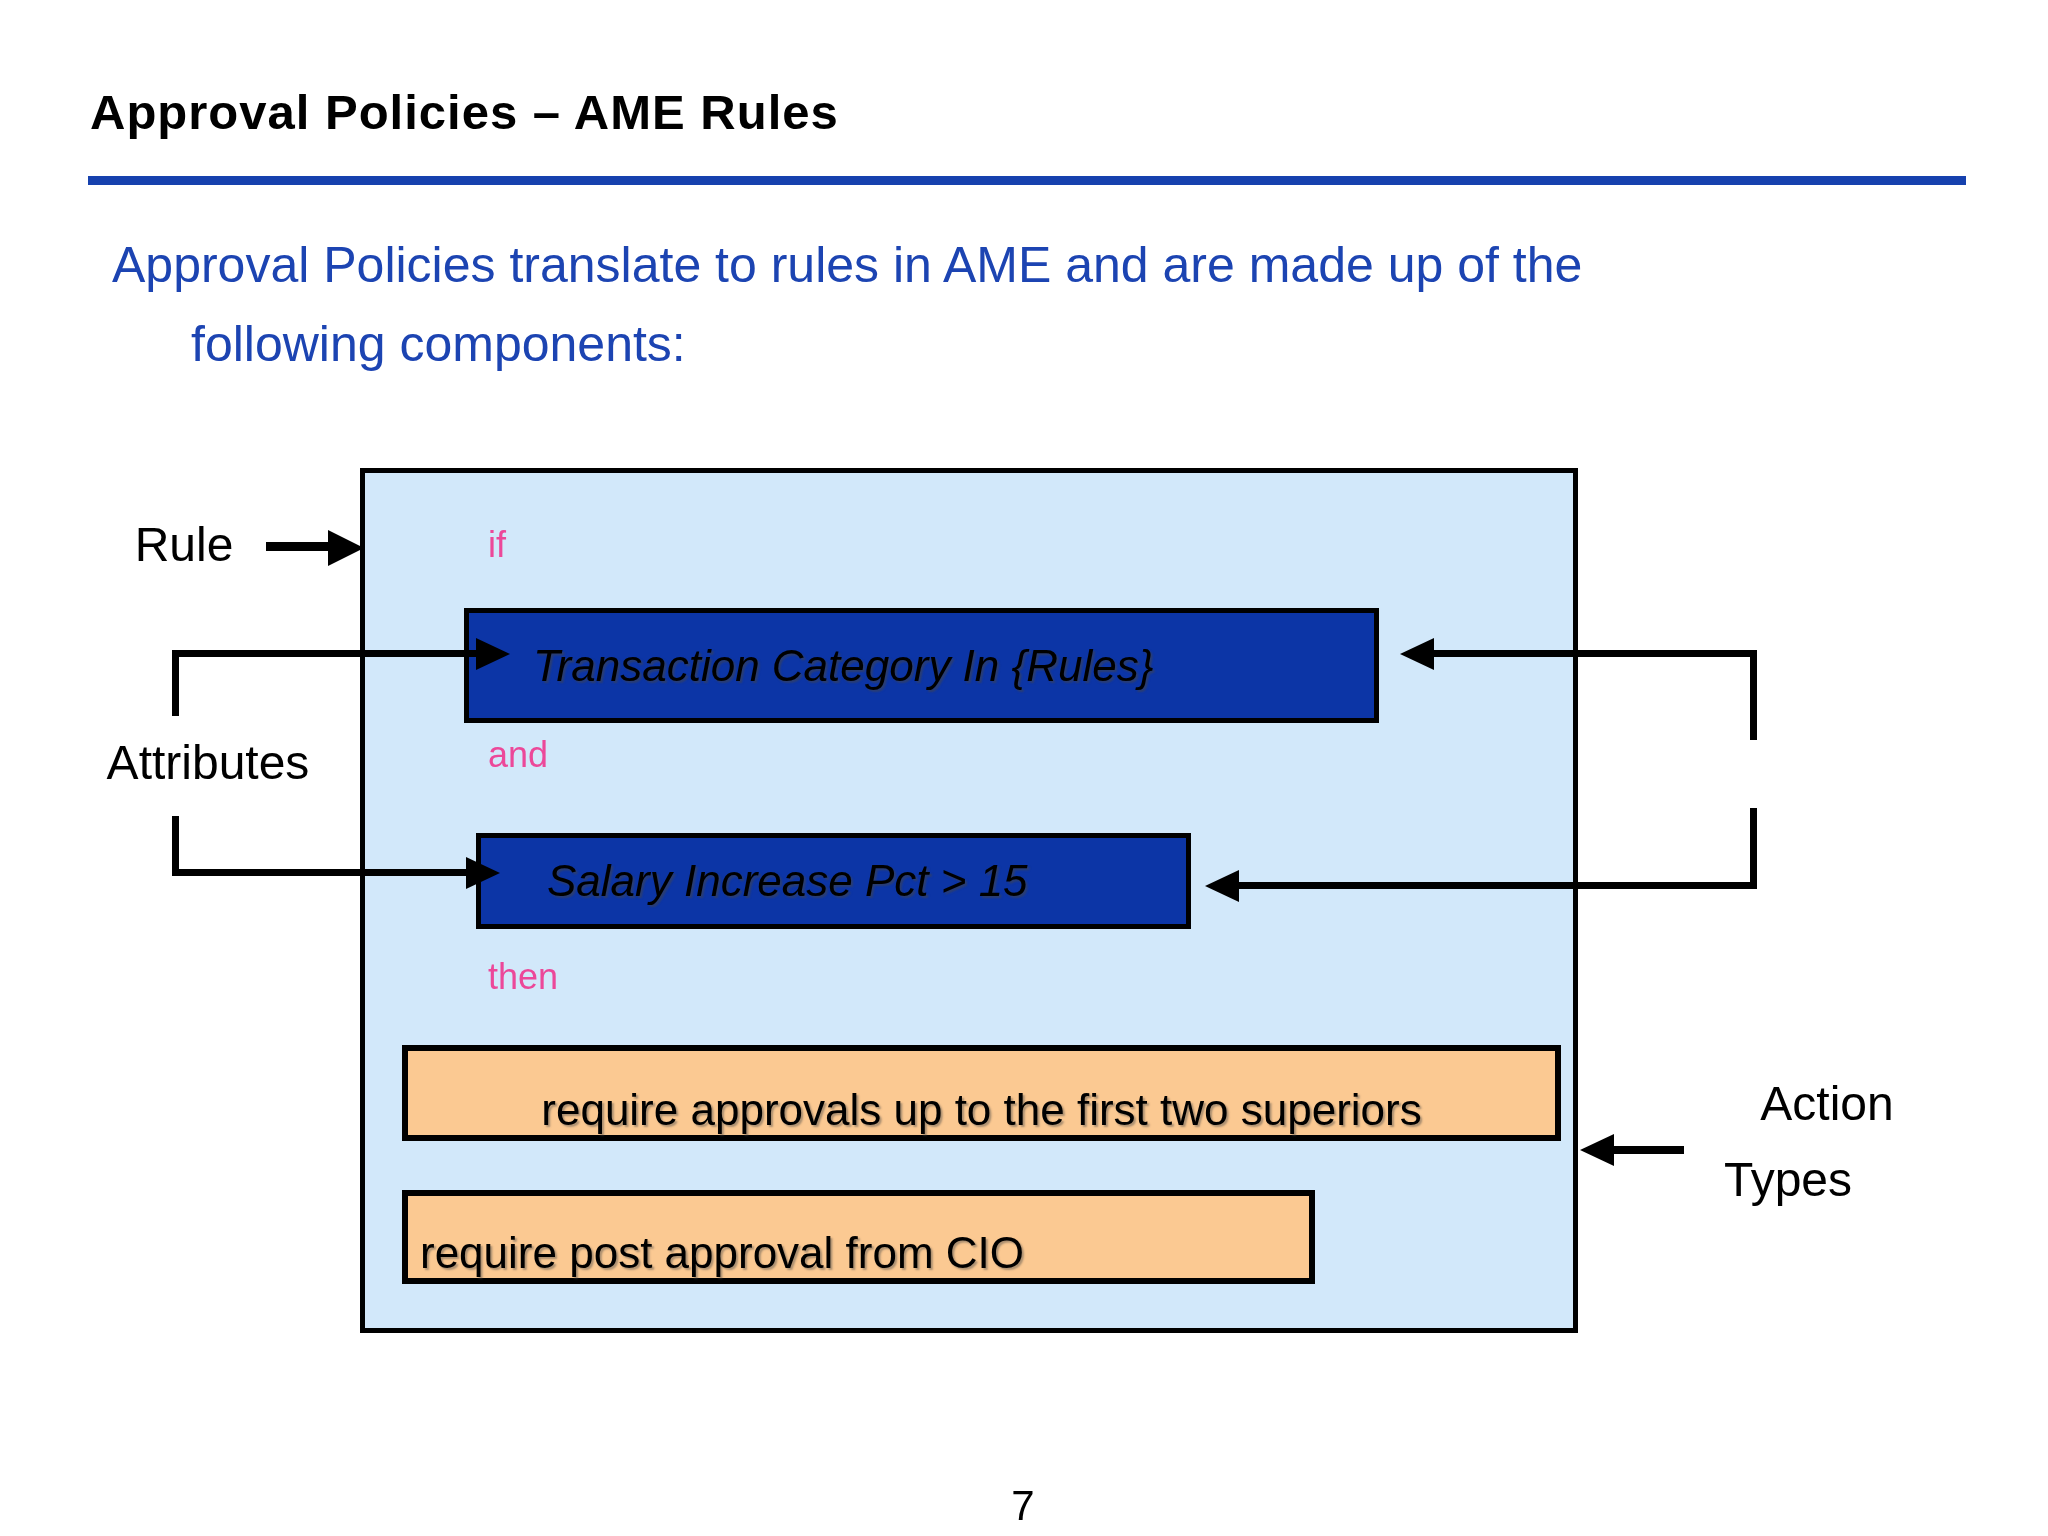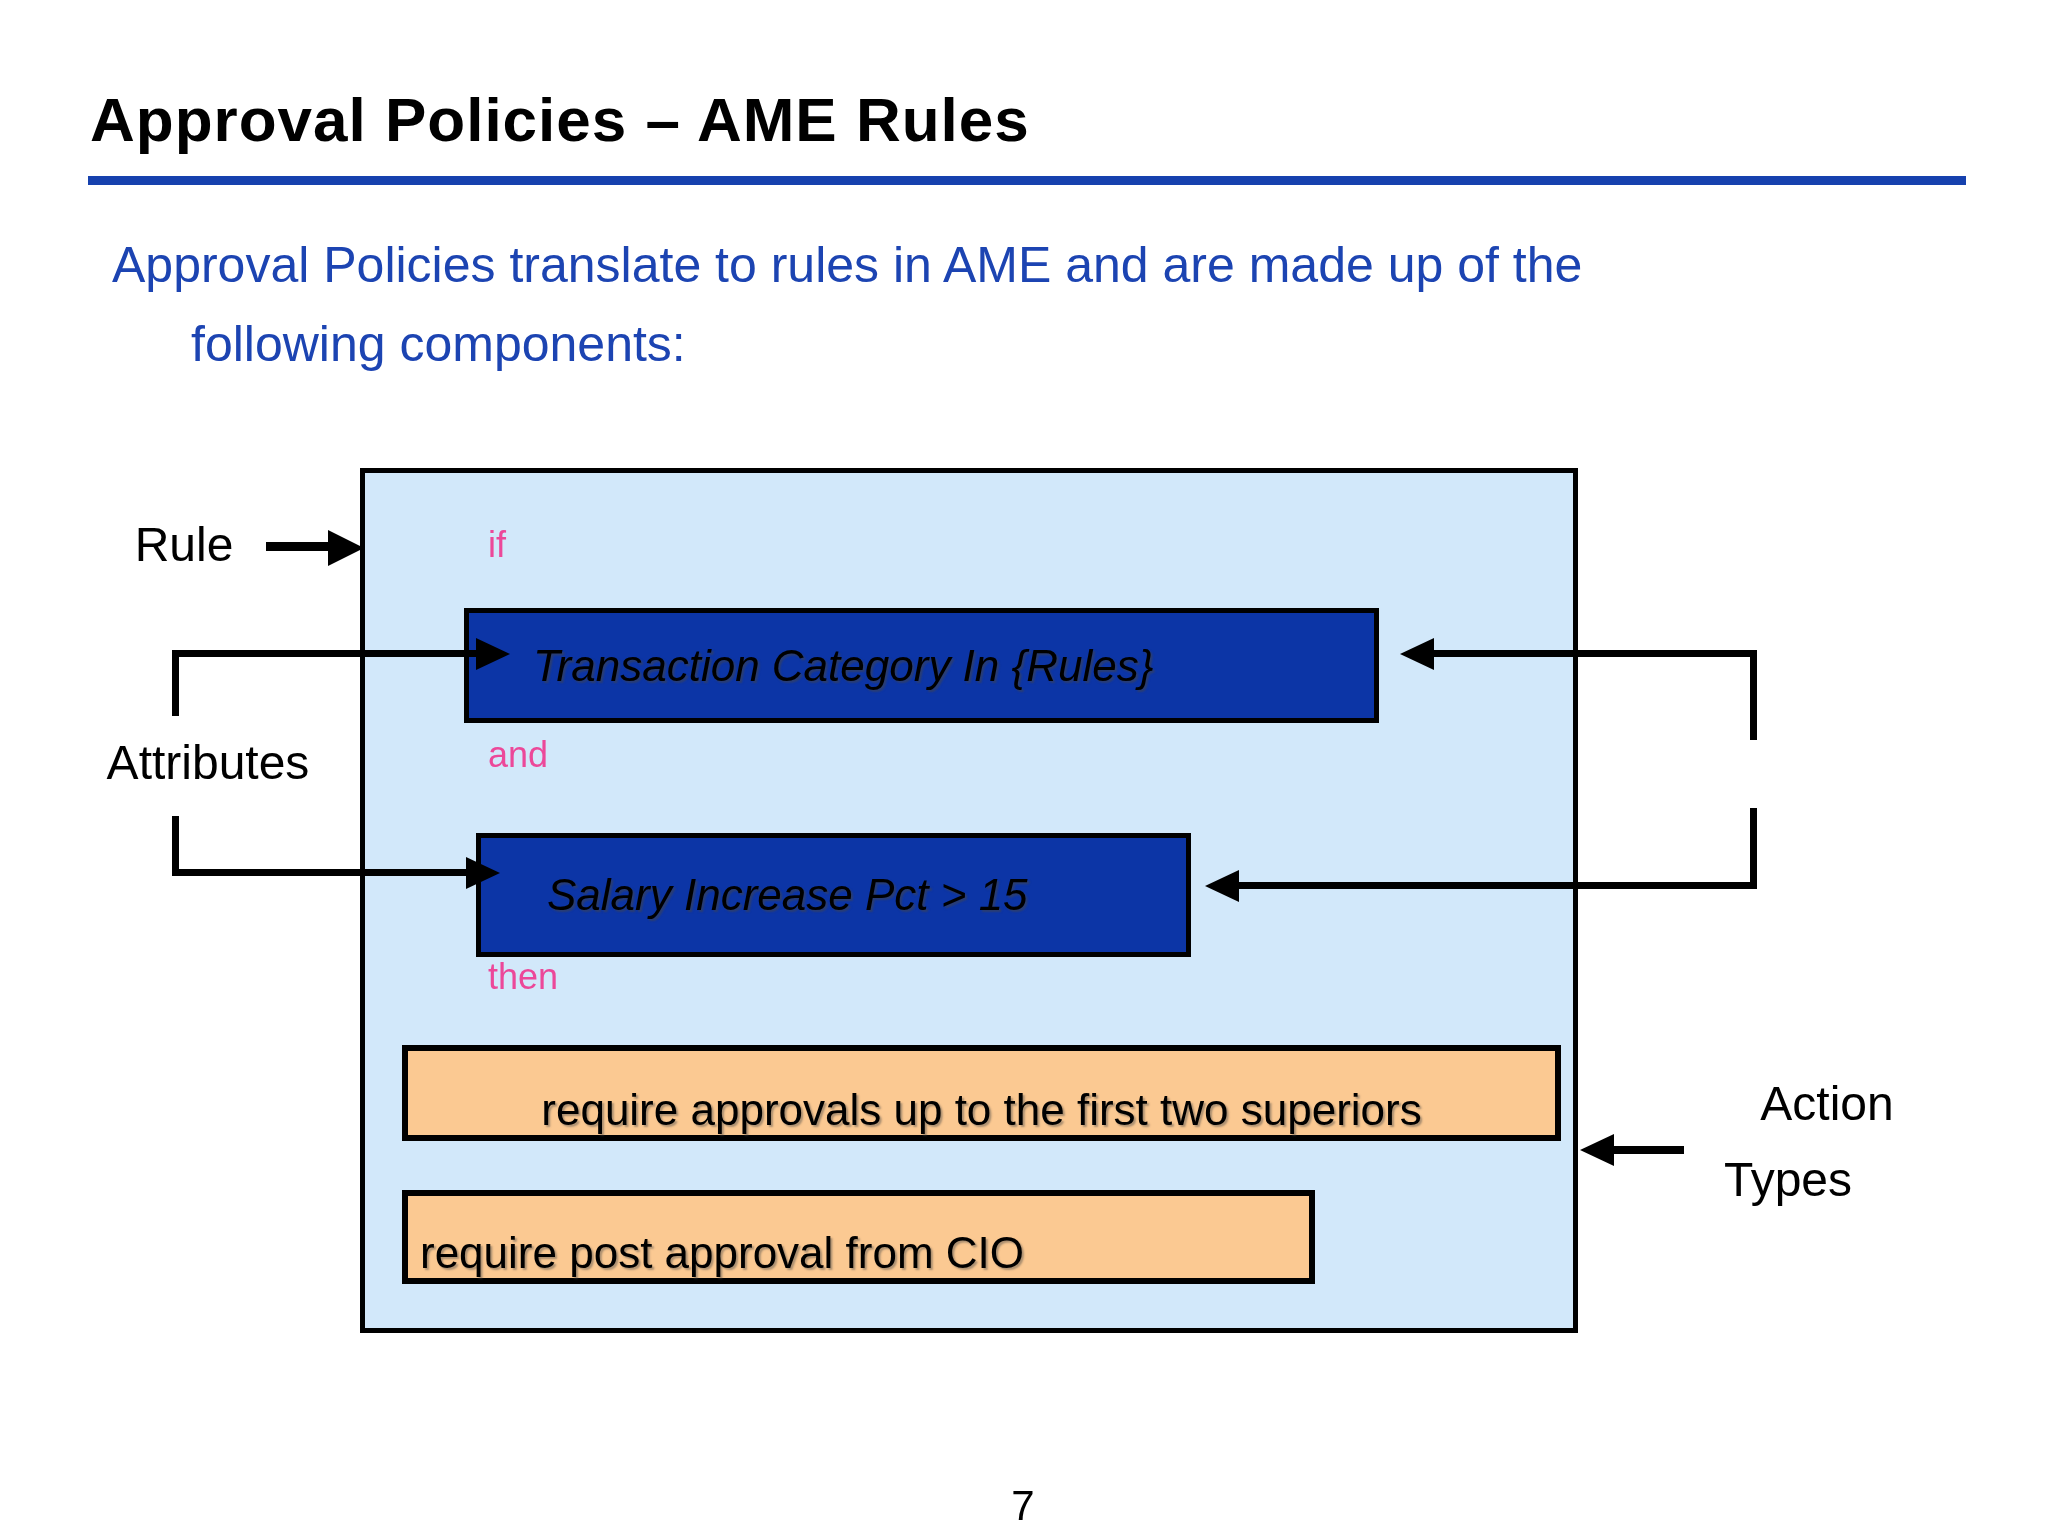--- a/index.html
+++ b/index.html
@@ -12,21 +12,21 @@
   }
   html,body{margin:0;padding:0;background:#ffffff;}
   .slide{
     position:relative;width:2048px;height:1536px;background:#ffffff;
     overflow:hidden;font-family:"Liberation Sans",sans-serif;color:#000;
   }
   .abs{position:absolute;}
 
   
   .title{
-    left:90px;top:84px;margin:0;font-size:62px;font-weight:bold;
+    left:90px;top:84px;margin:0;font-size:49px;font-weight:bold;
     letter-spacing:1px;white-space:nowrap;color:#000;
   }
   .title-rule{left:88px;top:176px;width:1878px;height:9px;background:var(--underline-blue);}
   .subtitle{font-size:50px;color:var(--subtitle-blue);white-space:nowrap;}
   .subtitle-1{left:112px;top:236px;}
   .subtitle-2{left:191px;top:315px;}
 
   
   .outer-box{
     left:360px;top:468px;width:1218px;height:865px;
@@ -42,21 +42,21 @@
   
   .cond-box{
     background:var(--dark-blue);border:5px solid var(--line-black);box-sizing:border-box;
     display:flex;align-items:center;z-index:3;
   }
   .cond-box span{
     font-size:44px;font-style:italic;color:#000;white-space:nowrap;
     text-shadow:2px 2px 2px rgba(70,70,70,0.55);
   }
   .cond-1{left:464px;top:608px;width:915px;height:115px;padding-left:64px;}
-  .cond-2{left:476px;top:833px;width:715px;height:124px;padding-left:66px;}
+  .cond-2{left:476px;top:833px;width:715px;height:96px;padding-left:66px;}
 
   
   .act-box{
     background:var(--orange);border:6px solid var(--line-black);box-sizing:border-box;
     display:flex;align-items:flex-end;z-index:3;
   }
   .act-box span{
     font-size:44px;color:#000;white-space:nowrap;
     text-shadow:2px 2px 2px rgba(70,70,70,0.45);
   }

